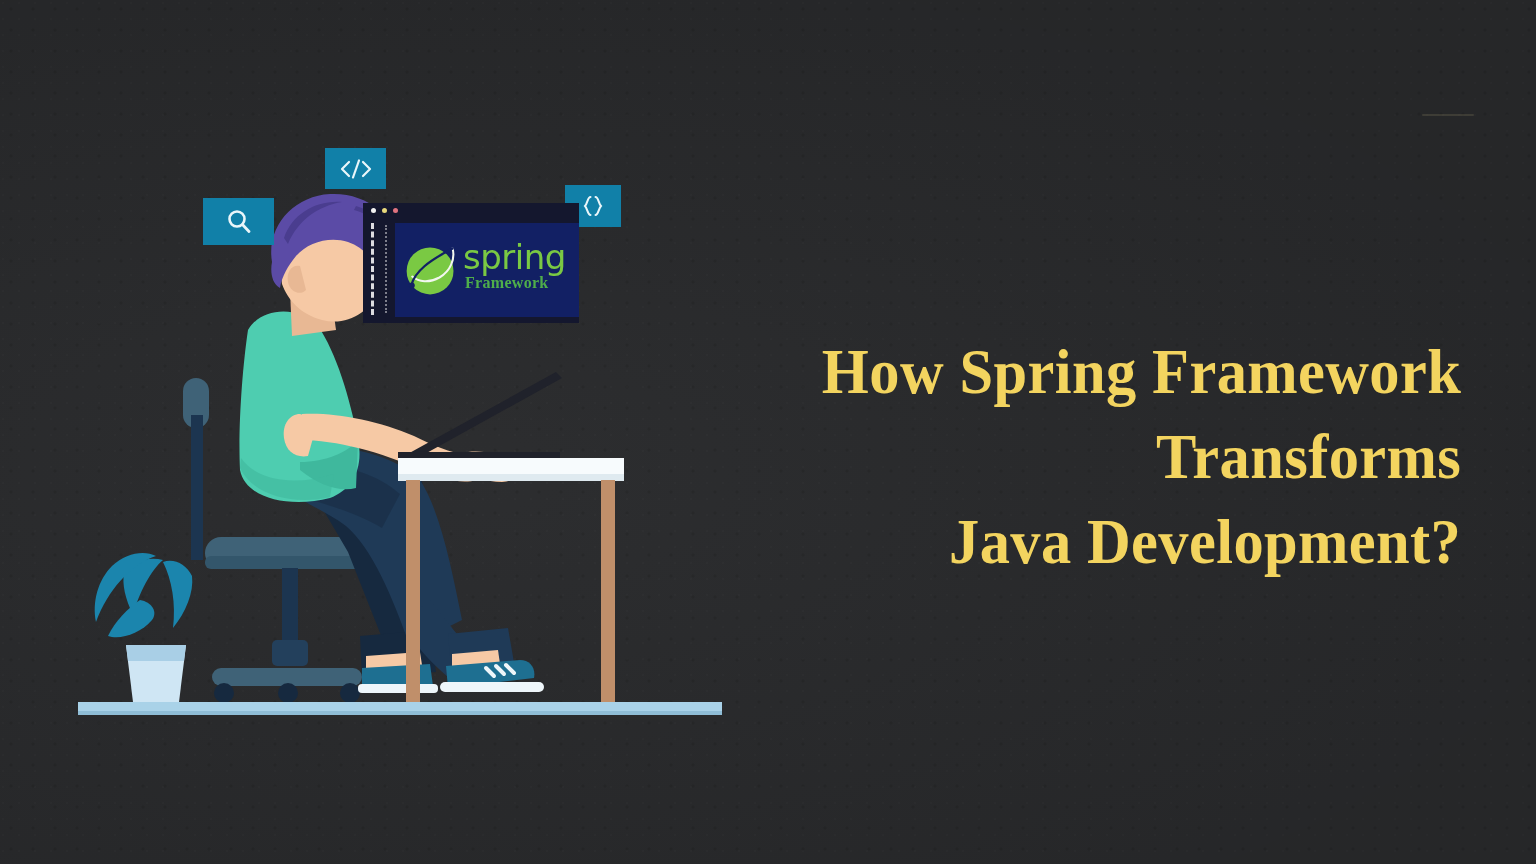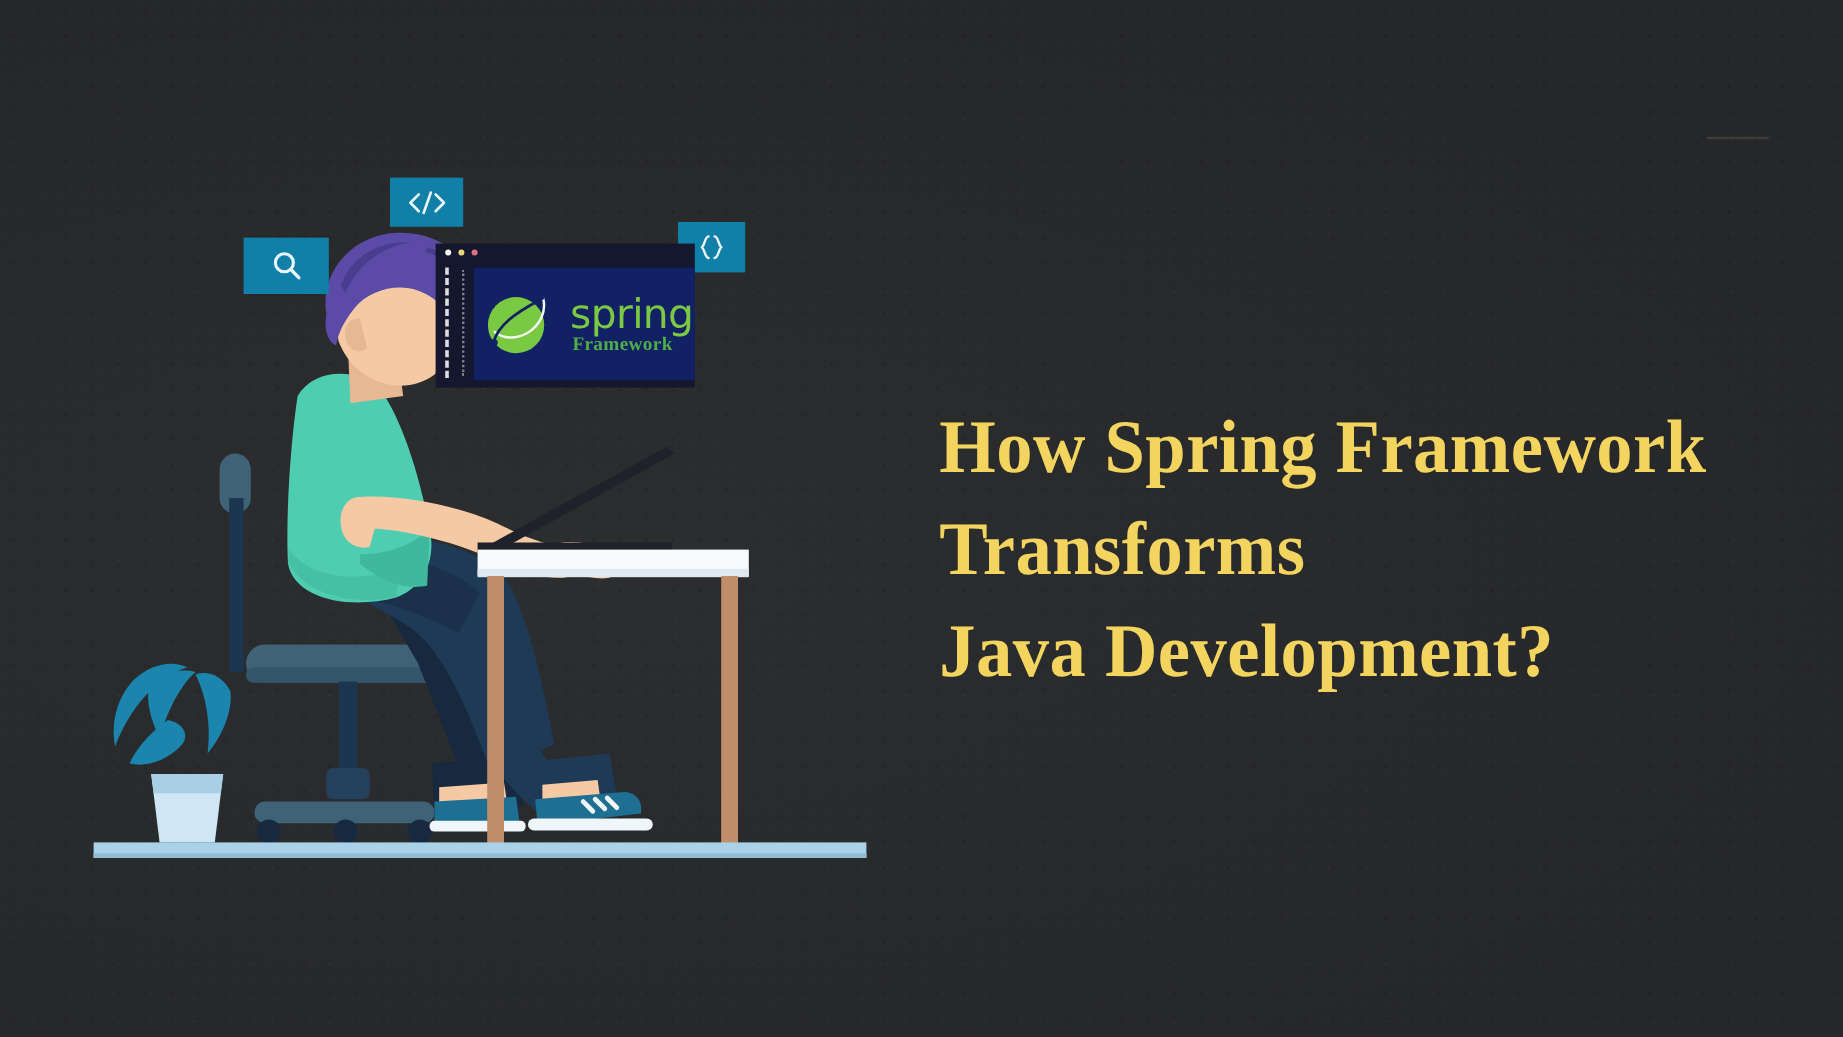--- a/index.html
+++ b/index.html
@@ -35,24 +35,24 @@
     position: absolute;
     left: 1422px; top: 114px;
     width: 52px; height: 2px;
     background: rgba(160,150,110,0.20);
     border-radius: 2px;
   }
 
   
   #title-block {
     position: absolute;
-    left: 768px;
+    left: 736px;
     top: 330px;
     width: 740px;
-    text-align: left;
+    text-align: right;
   }
   #title-block .line {
     font-family: "Liberation Serif", "DejaVu Serif", serif;
     font-weight: bold;
     font-size: 63px;
     line-height: 85px;
     letter-spacing: 0.4px;
     color: #f3d45f;
     white-space: nowrap;
     transform: scaleX(0.96);
@@ -92,21 +92,21 @@
   }
   #monitor-dots2 {
     position: absolute; left: 22px; top: 22px; width: 0; height: 88px;
     border-left: 2px dotted rgba(255,255,255,0.45);
   }
   #monitor-screen {
     position: absolute; left: 32px; top: 20px; right: 0; bottom: 6px;
     background: #122064;
     display: flex; align-items: center; justify-content: flex-start;
   }
-  #spring-logo { display: flex; align-items: center; gap: 14px; padding-left: 6px; }
+  #spring-logo { display: flex; gap: 2px; padding-left: 6px; }
   #spring-wordmark { display: flex; flex-direction: column; line-height: 1; }
   #spring-word {
     font-family: "DejaVu Sans", sans-serif;
     font-size: 34px; font-weight: 400; color: #7ac943;
     letter-spacing: -0.5px;
   }
   #spring-framework {
     font-family: Liberation Serif, serif;
     font-size: 16px; font-weight: bold; color: #4fae4a;
     letter-spacing: 0.3px; margin-top: 1px; margin-left: 2px;

